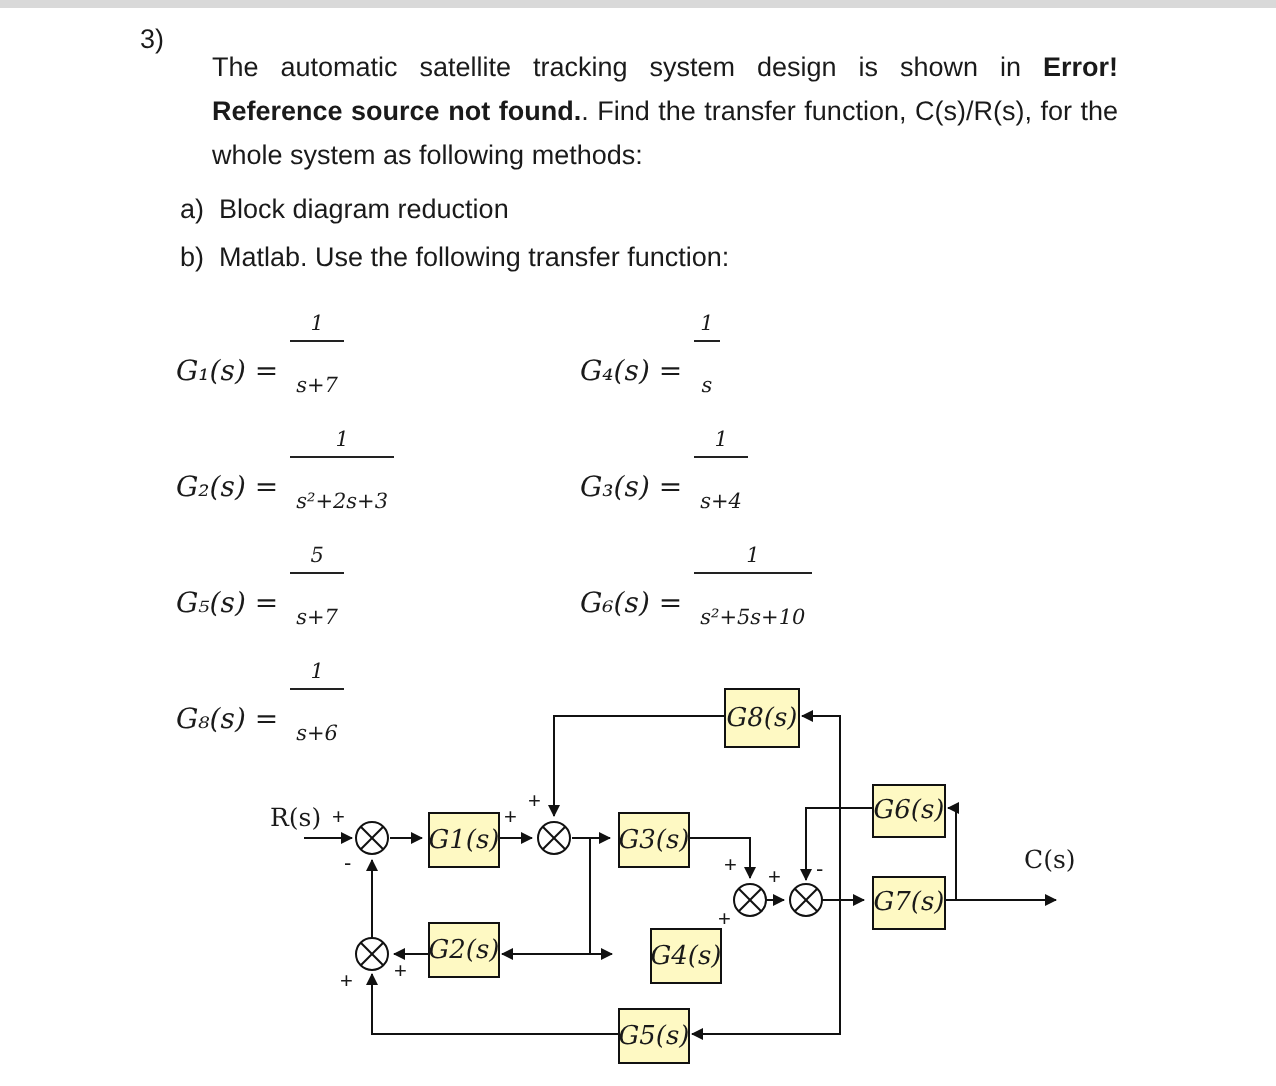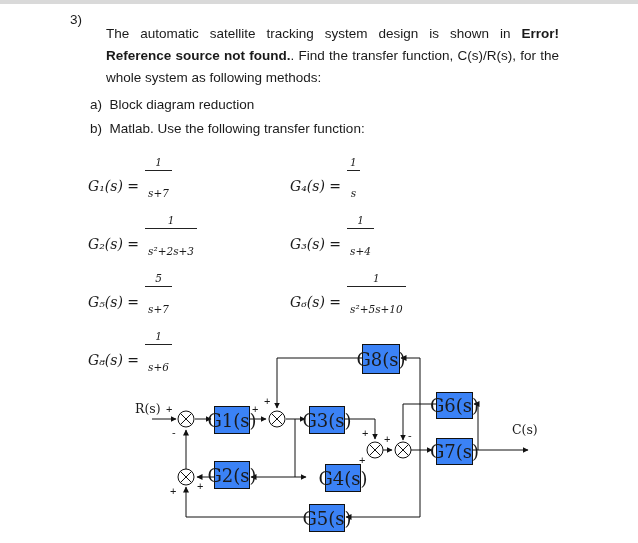--- a/index.html
+++ b/index.html
@@ -24,23 +24,23 @@
     display:flex;align-items:center;
     font-family:"DejaVu Serif","Liberation Serif",serif;font-style:italic;font-size:14px;
   }
   .eq .lhs{margin-right:6px;white-space:nowrap;}
   .frac{display:inline-block;text-align:center;font-size:10.5px;line-height:1.3;}
   .frac .num{display:block;padding:0 3px;}
   .frac .den{display:block;border-top:1px solid #222;padding:16px 3px;}
   .diagram{position:absolute;left:0;top:0;width:638px;height:543px;}
   .wires{position:absolute;left:0;top:0;}
   .block{
-    position:absolute;border:1px solid #111;background:#3b82f6;
+    position:absolute;border:1px solid #111;background:#fef9c3;
     display:flex;align-items:center;justify-content:center;
-    font-family:"DejaVu Serif","Liberation Serif",serif;font-size:18px;
+    font-family:"DejaVu Serif","Liberation Serif",serif;font-style:italic;font-size:13px;
   }
   .dlabel{
     position:absolute;font-family:"DejaVu Serif","Liberation Serif",serif;
     font-size:12.5px;white-space:nowrap;
   }
   .sign{position:absolute;font-size:11px;line-height:11px;font-family:"Liberation Sans",sans-serif;}
 </style>
 </head>
 <body>
 

